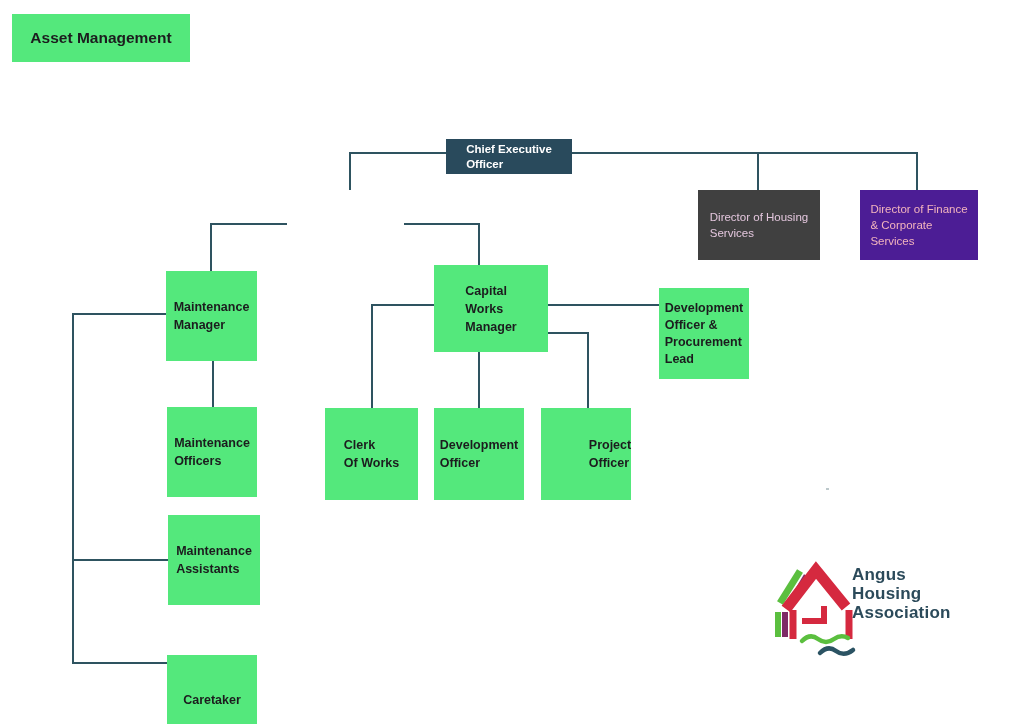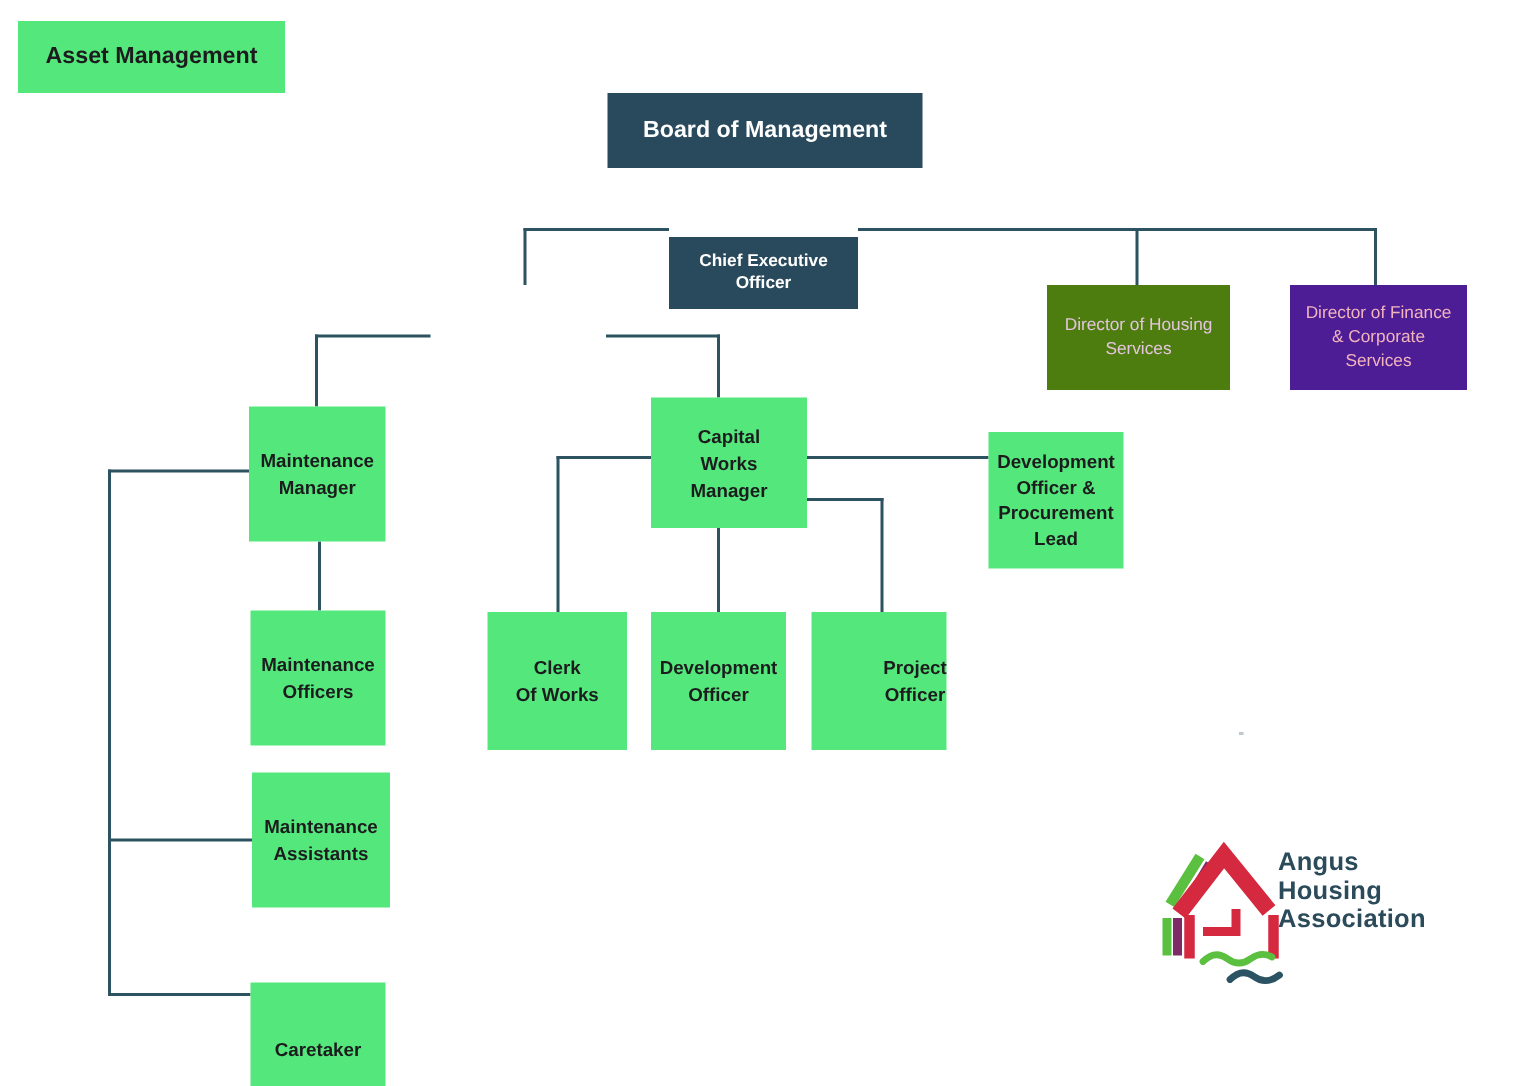--- a/index.html
+++ b/index.html
@@ -2,37 +2,37 @@
 <html><head>
 <meta charset="utf-8">
 <style>
   html,body{margin:0;padding:0;background:#ffffff;}
   .stage{
     position:relative;width:1024px;height:724px;background:#ffffff;
     font-family:"Liberation Sans",sans-serif;overflow:hidden;
   }
   .node{
     position:absolute;display:flex;align-items:center;justify-content:center;
-    text-align:center;white-space:pre-line;box-sizing:border-box;
+    text-align:left;white-space:pre-line;box-sizing:border-box;
     font-size:12.5px;line-height:18px;font-weight:700;
   }
   .green{background:#54e87c;color:#1c1c1e;}
   .dark{background:#294a5c;color:#ffffff;}
-  .purple{background:#4d7c0f;color:#e3c6dd;font-weight:400;}
+  .purple{background:#404040;color:#e3c6dd;font-weight:400;}
   .red{background:#4c1d95;color:#f2b4bd;font-weight:400;}
   .line{position:absolute;background:#2e5360;}
 
   #n-asset{left:12px;top:14px;width:178px;height:48px;font-size:15.5px;}
   #n-board{left:405px;top:62px;width:210px;height:50px;font-size:15.5px;}
-  #n-ceo{left:446px;top:139px;width:126px;height:48px;font-size:11.5px;line-height:15px;margin-top:19px;}
+  #n-ceo{left:446px;top:139px;width:126px;height:35px;font-size:11.5px;line-height:15px;}
   #n-dam{left:287px;top:190px;width:117px;height:70px;font-size:13px;}
   #n-dhs{left:698px;top:190px;width:122px;height:70px;font-size:11.5px;line-height:16px;}
   #n-dfc{left:860px;top:190px;width:118px;height:70px;font-size:11.5px;line-height:16px;}
   #n-mm{left:166px;top:271px;width:91px;height:90px;}
-  #n-cwm{left:434px;top:265px;width:104px;height:87px;}
+  #n-cwm{left:434px;top:265px;width:114px;height:87px;}
   #n-dopl{left:659px;top:288px;width:90px;height:91px;line-height:17px;}
   #n-mo{left:167px;top:407px;width:90px;height:90px;}
   #n-cow{left:325px;top:408px;width:93px;height:92px;}
   #n-do{left:434px;top:408px;width:90px;height:92px;}
   #n-po{left:541px;top:408px;width:90px;height:92px;padding-left:48px;}
   #n-ma{left:168px;top:515px;width:92px;height:90px;}
   #n-ct{left:167px;top:620px;width:90px;height:90px;margin-top:35px;}
 
   .logo{position:absolute;left:756px;top:557px;width:240px;height:112px;}
   .logo svg{position:absolute;left:0;top:0;}
@@ -66,21 +66,20 @@
   <div class="line" style="left:72px;top:662px;width:95px;height:2px;"></div>
 
   <div class="line" style="left:371px;top:304px;width:63px;height:2px;"></div>
   <div class="line" style="left:371px;top:304px;width:2px;height:104px;"></div>
   <div class="line" style="left:478px;top:351px;width:2px;height:57px;"></div>
   <div class="line" style="left:524px;top:304px;width:135px;height:2px;"></div>
   <div class="line" style="left:524px;top:332px;width:65px;height:2px;"></div>
   <div class="line" style="left:587px;top:332px;width:2px;height:76px;"></div>
 
   <div class="node green" id="n-asset">Asset Management</div>
-  <div class="node dark" id="n-board">Board of Management</div>
   <div class="node dark" id="n-ceo">Chief Executive
 Officer</div>
   <div class="node purple" id="n-dhs">Director of Housing
 Services</div>
   <div class="node red" id="n-dfc">Director of Finance
 &amp; Corporate
 Services</div>
   <div class="node green" id="n-mm">Maintenance
 Manager</div>
   <div class="node green" id="n-cwm">Capital

